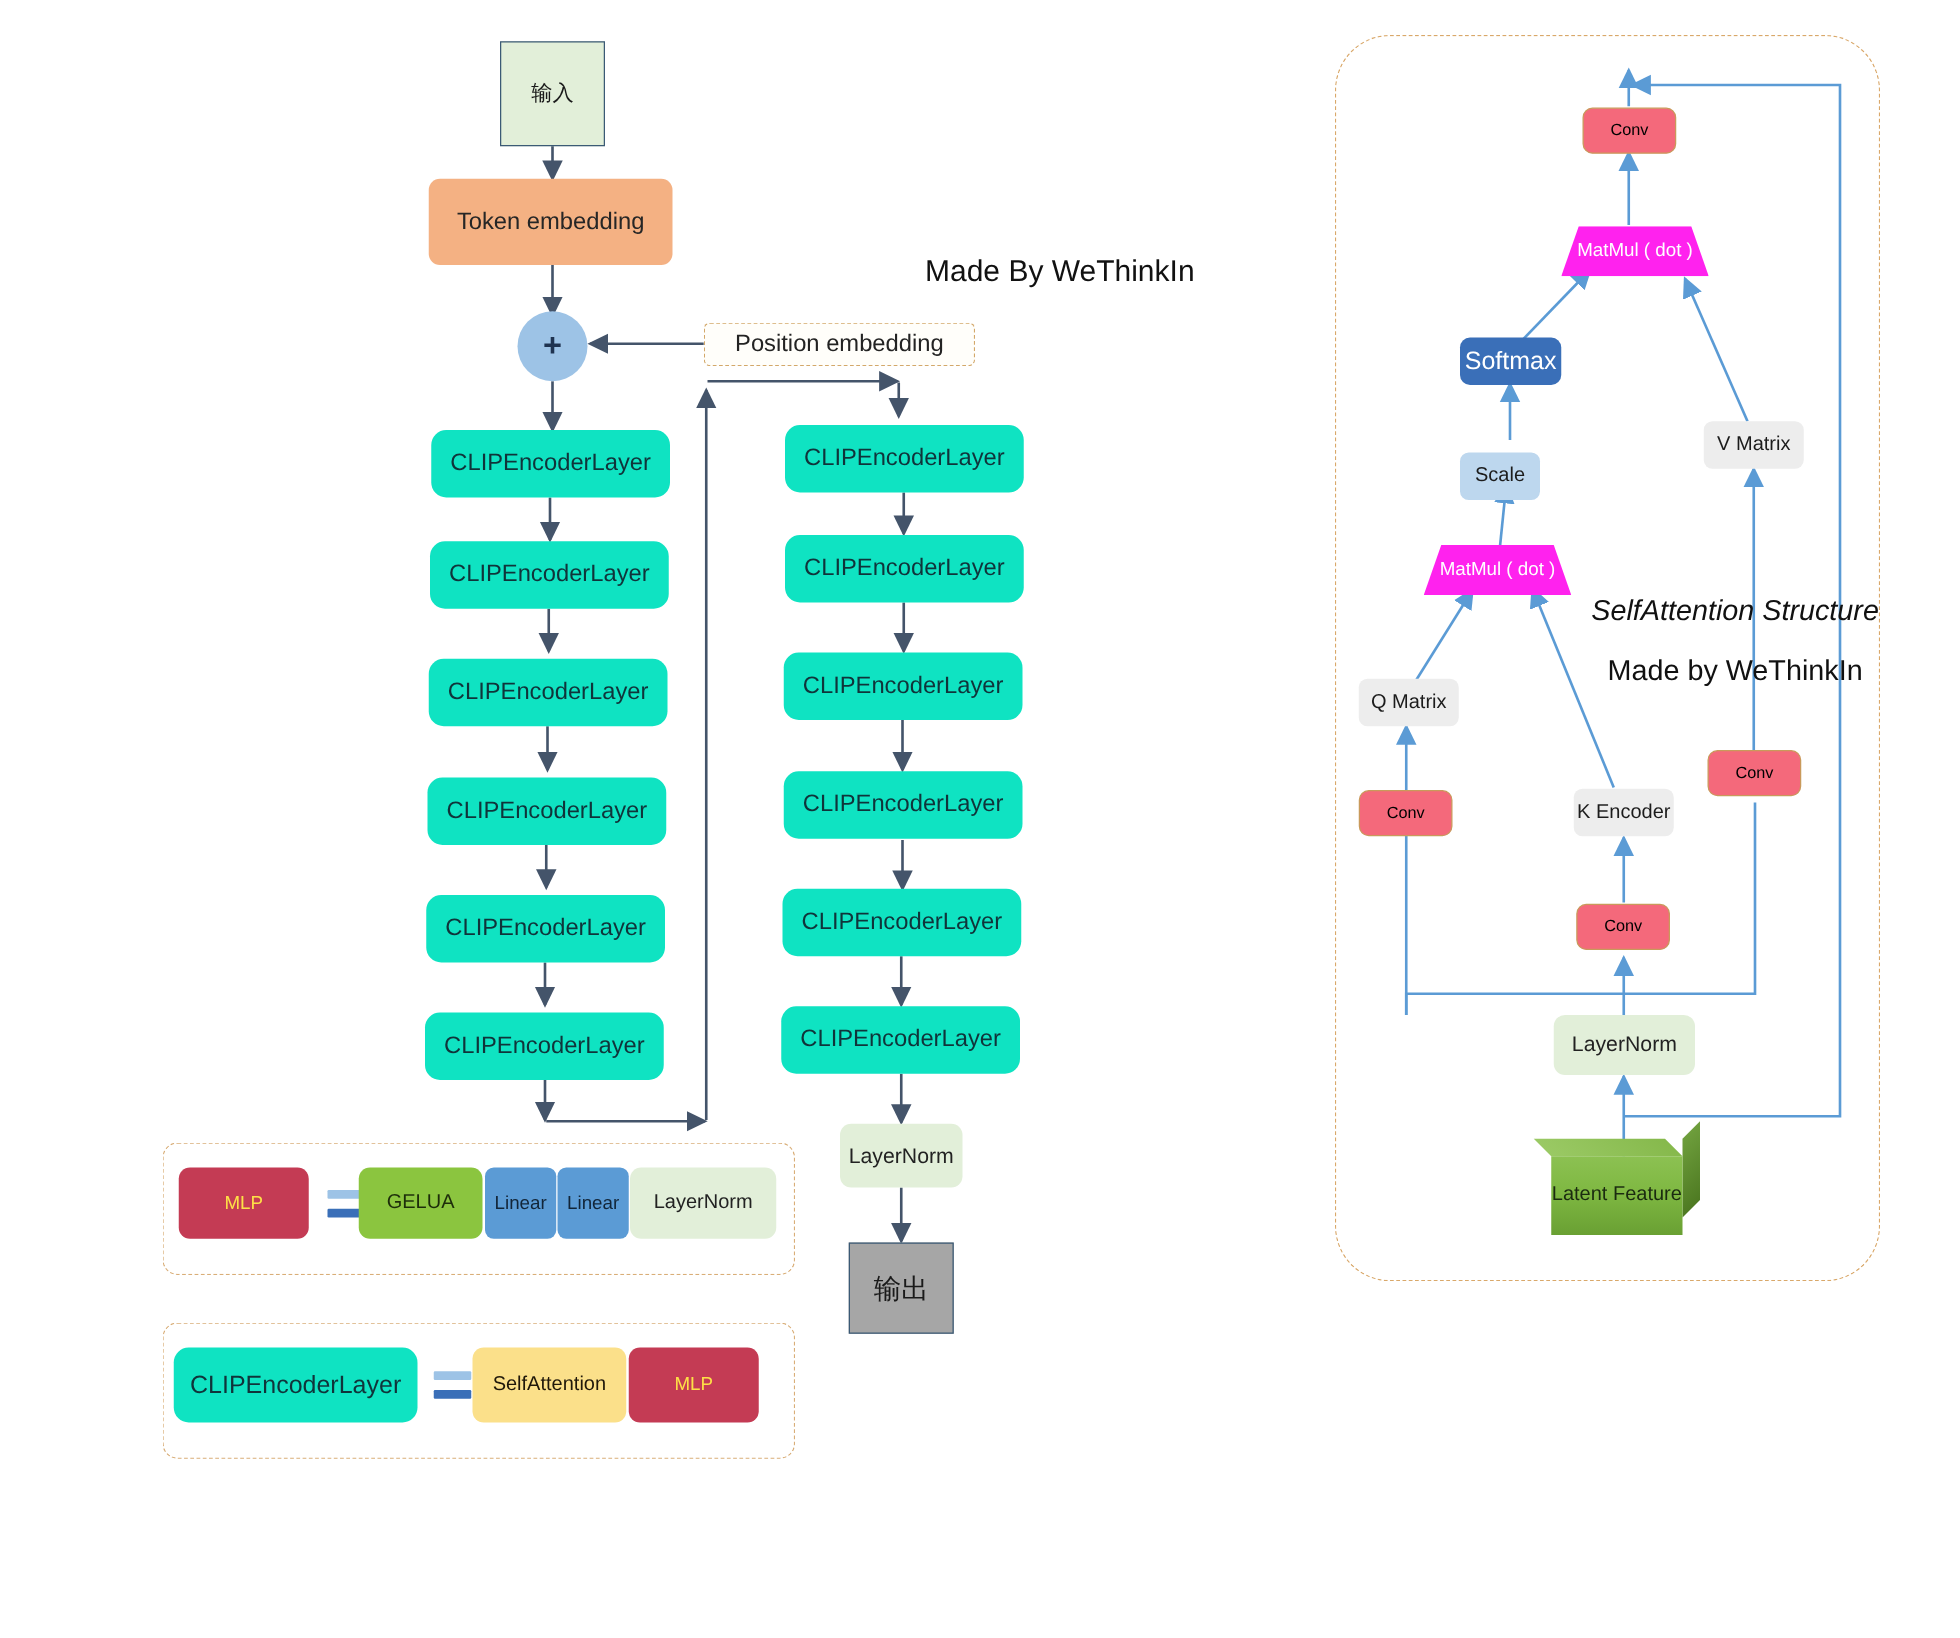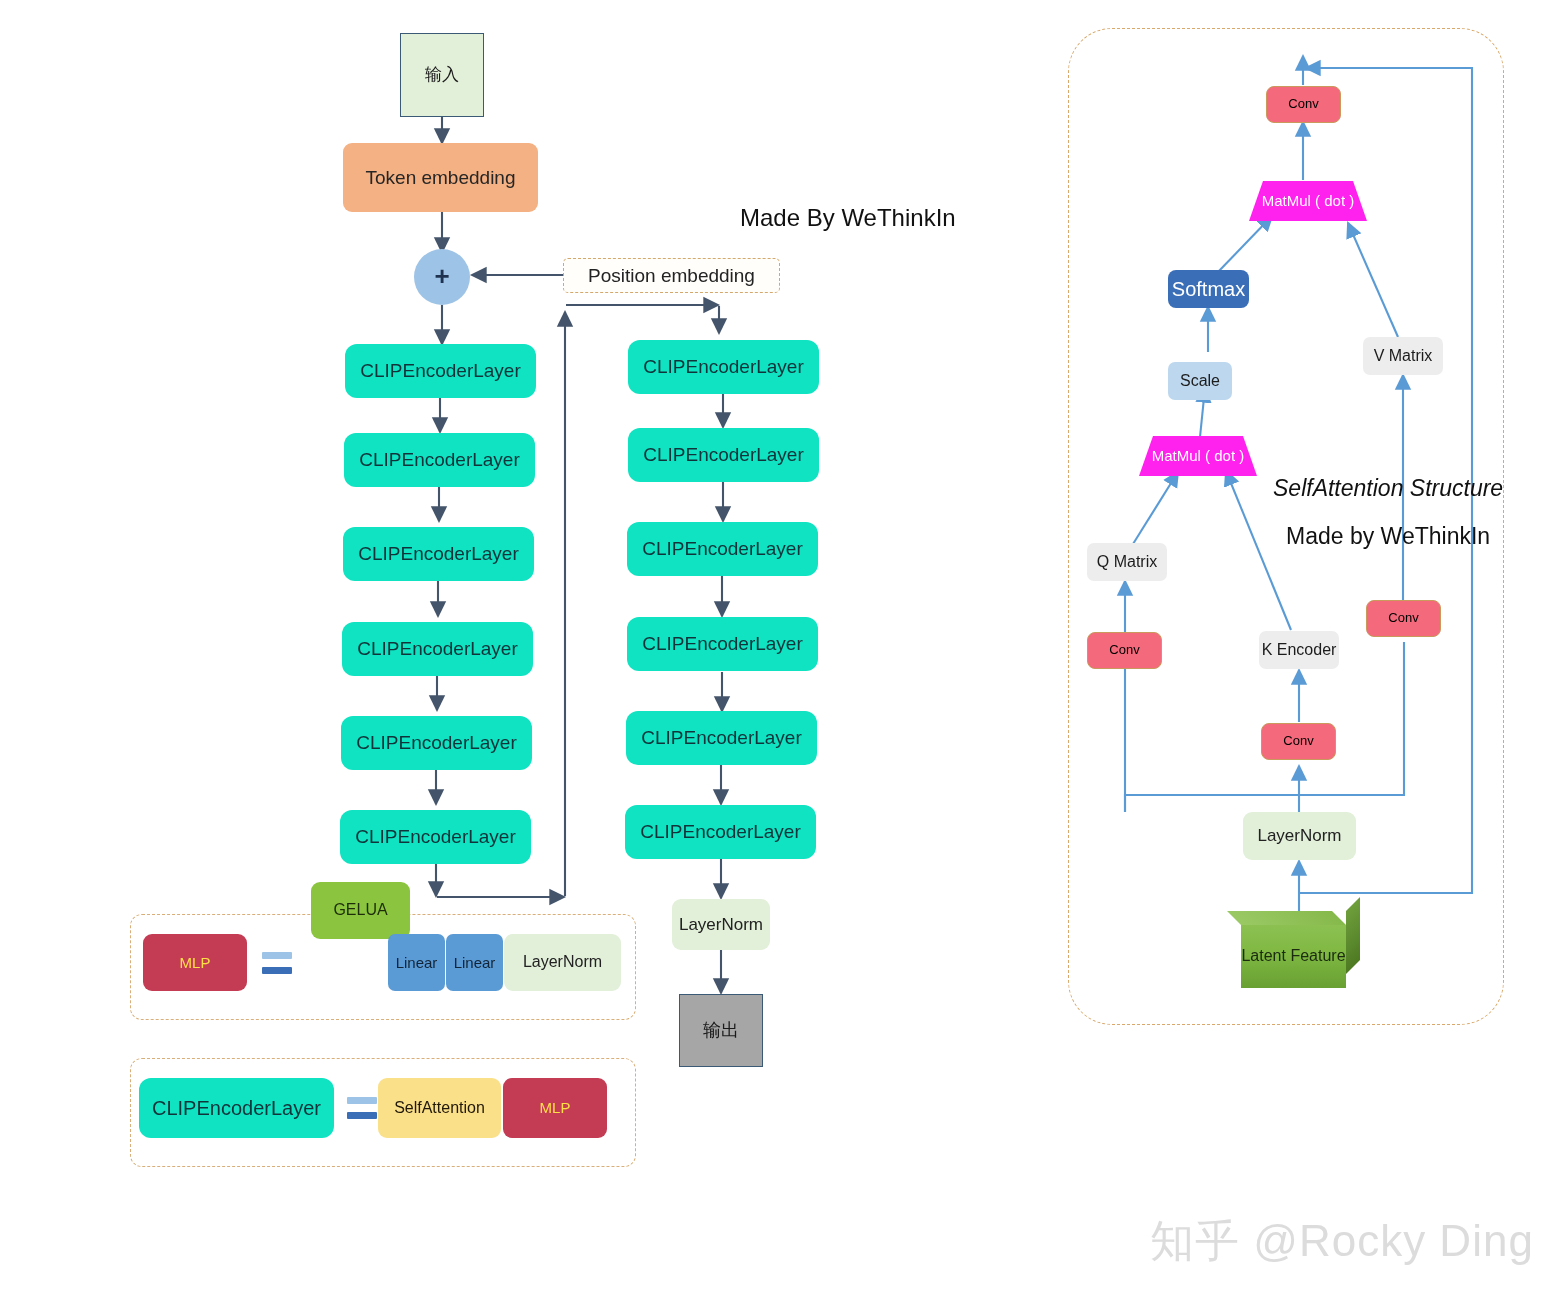--- a/index.html
+++ b/index.html
@@ -6,21 +6,21 @@
   body{width:1568px;height:1310px;position:relative;overflow:hidden;
        font-family:"Liberation Sans","DejaVu Sans",sans-serif;}
   .canvas{position:absolute;inset:0;width:1568px;height:1310px;}
   svg.wires{position:absolute;left:0;top:0;width:1568px;height:1310px;pointer-events:none;}
 
   
   .node{position:absolute;display:flex;align-items:center;justify-content:center;
         text-align:center;box-sizing:border-box;line-height:1.15;}
 
   .n-input{background:#E2EFD9;border:1.4px solid #3B5A75;color:#1a1a1a;font-size:17px;}
-  .n-output{background:#A6A6A6;border:1.4px solid #3B5A75;color:#1a1a1a;font-size:18px;align-items:center;}
+  .n-output{background:#A6A6A6;border:1.4px solid #3B5A75;color:#1a1a1a;font-size:22px;align-items:center;}
   .n-token{background:#F4B183;border-radius:9px;color:#262626;font-size:19px;}
   .n-plus{background:#9DC3E6;border-radius:50%;color:#1f3350;font-size:26px;font-weight:600;}
   .n-pos{background:#FFFEFA;border:1.3px dashed #D3A86A;border-radius:5px;color:#232323;font-size:19px;}
   .n-clip{background:#0FE3C2;border-radius:12px;color:#10343a;font-size:19px;}
   .n-ln{background:#E2EFD9;border-radius:9px;color:#222;font-size:17px;}
   .n-conv{background:#F4697B;border:1.1px solid #C99A5B;border-radius:8px;color:#000000;font-size:13px;}
   .n-mat{color:#ffffff;font-size:15px;}
   .n-soft{background:#3A6FB8;border-radius:8px;color:#ffffff;font-size:20px;}
   .n-scale{background:#BDD7EE;border-radius:7px;color:#1c1c1c;font-size:16px;}
   .n-mx{background:#EDEDED;border-radius:7px;color:#1c1c1c;font-size:16px;}
@@ -209,21 +209,21 @@
   </div>
 
   <div class="legend-box" style="left:130px;top:914px;width:504px;height:104px;"></div>
   <div class="node n-mlp" style="left:143px;top:934px;width:104px;height:57px;">
     <span>MLP</span>
     </div>
   <div class="eqsign" style="left:262px;top:952px;">
     <i class="t"></i>
       <i class="b"></i>
     </div>
-  <div class="node n-gelua" style="left:287px;top:882px;width:99px;height:57px;margin-left:24px;">
+  <div class="node n-gelua" style="left:287px;top:934px;width:99px;height:57px;">
     <span>GELUA</span>
     </div>
   <div class="node n-linear" style="left:388px;top:934px;width:57px;height:57px;">
     <span>Linear</span>
     </div>
   <div class="node n-linear" style="left:446px;top:934px;width:57px;height:57px;">
     <span>Linear</span>
     </div>
   <div class="node n-lnorm2" style="left:504px;top:934px;width:117px;height:57px;">
     <span>LayerNorm</span>
@@ -304,15 +304,14 @@
     <div class="lf-cap"></div>
     <div class="lf-side"></div>
     <div class="lf-top"></div>
     <span>Latent Feature</span>
   </div>
 
   <div class="caption cap-1" style="left:740px;top:204px;">Made By WeThinkIn</div>
   <div class="caption cap-2" style="left:1273px;top:475px;font-style:italic;">SelfAttention Structure</div>
   <div class="caption cap-2" style="left:1286px;top:523px;">Made by WeThinkIn</div>
 
-  <div class="watermark" style="left:1150px;top:1212px;">知乎 @Rocky Ding</div>
 
 </div>
 
 </body></html>

